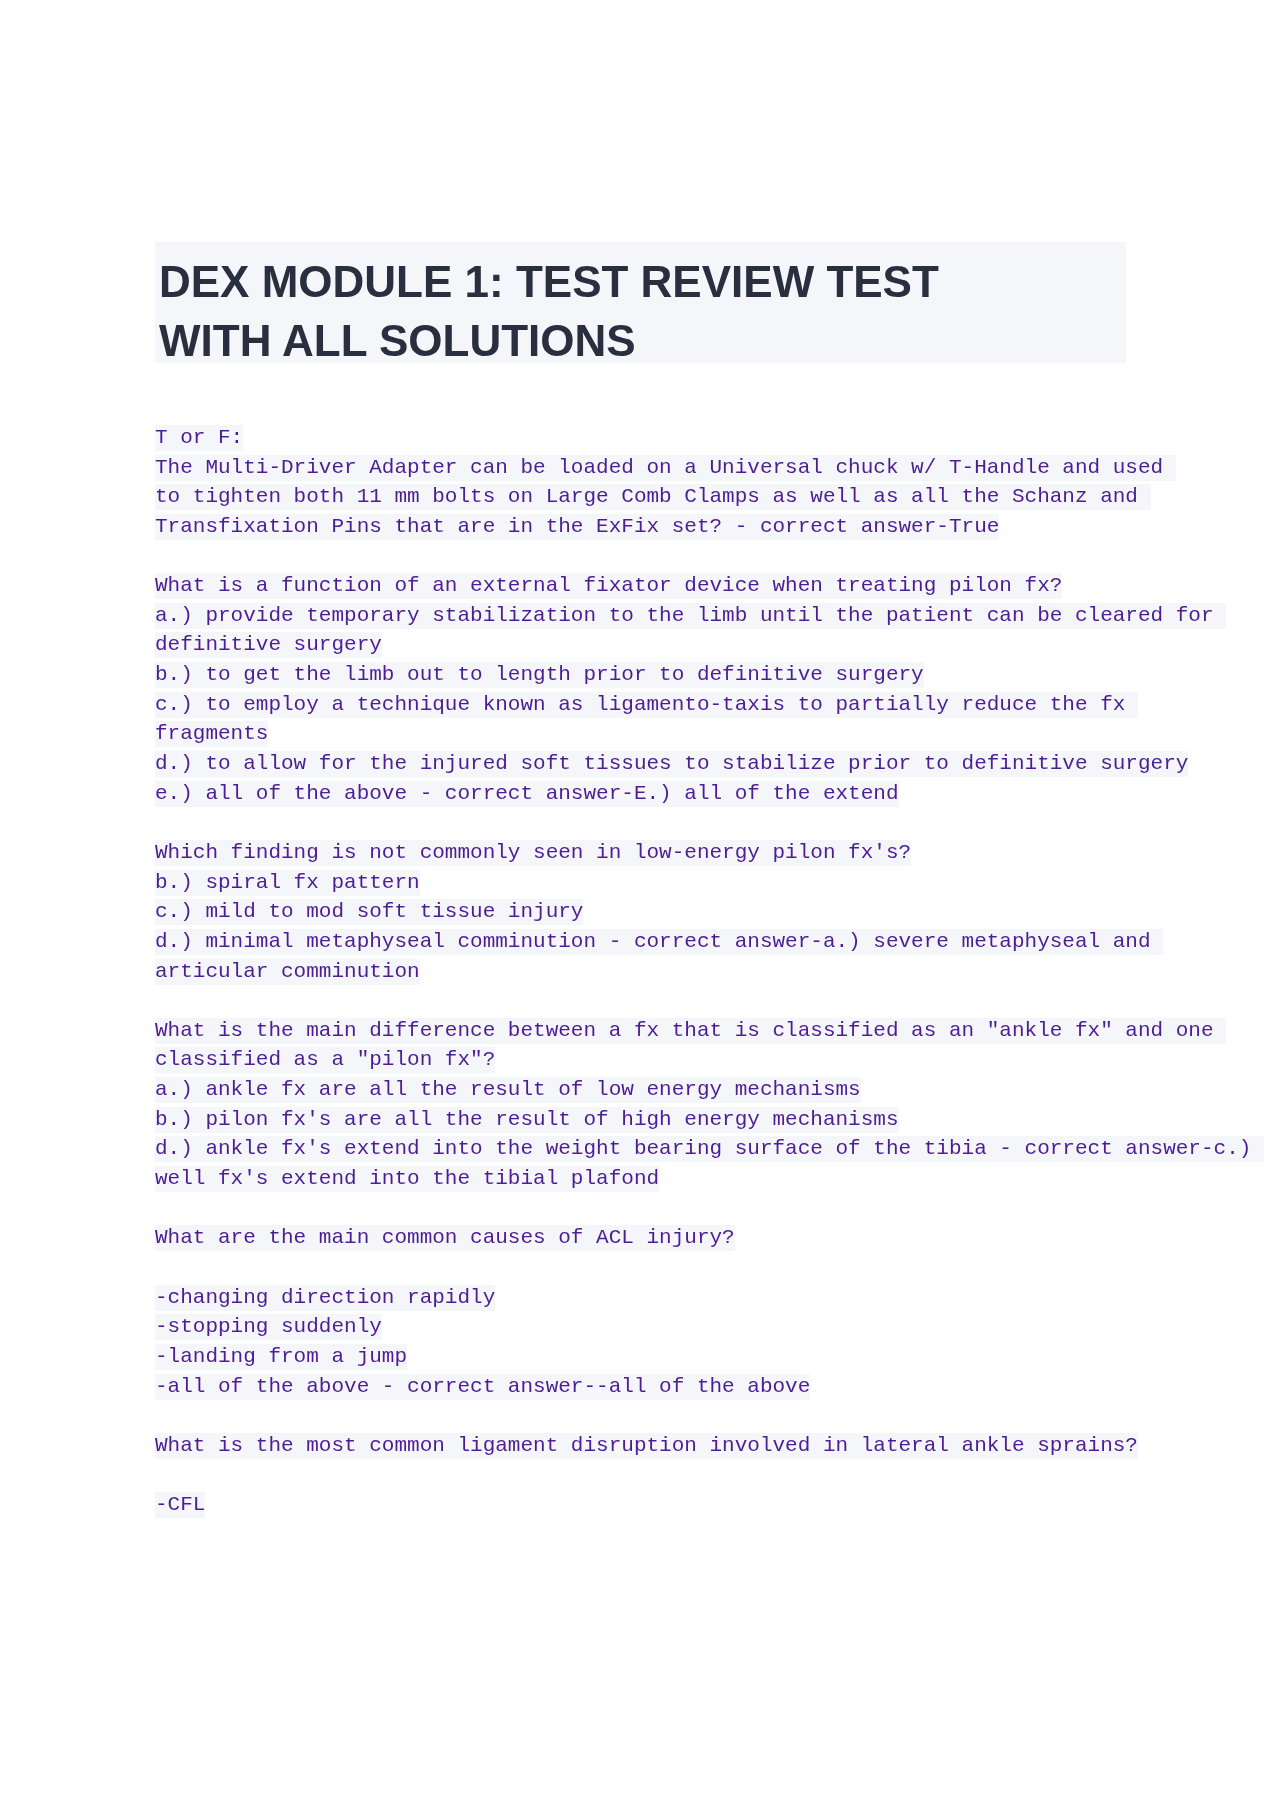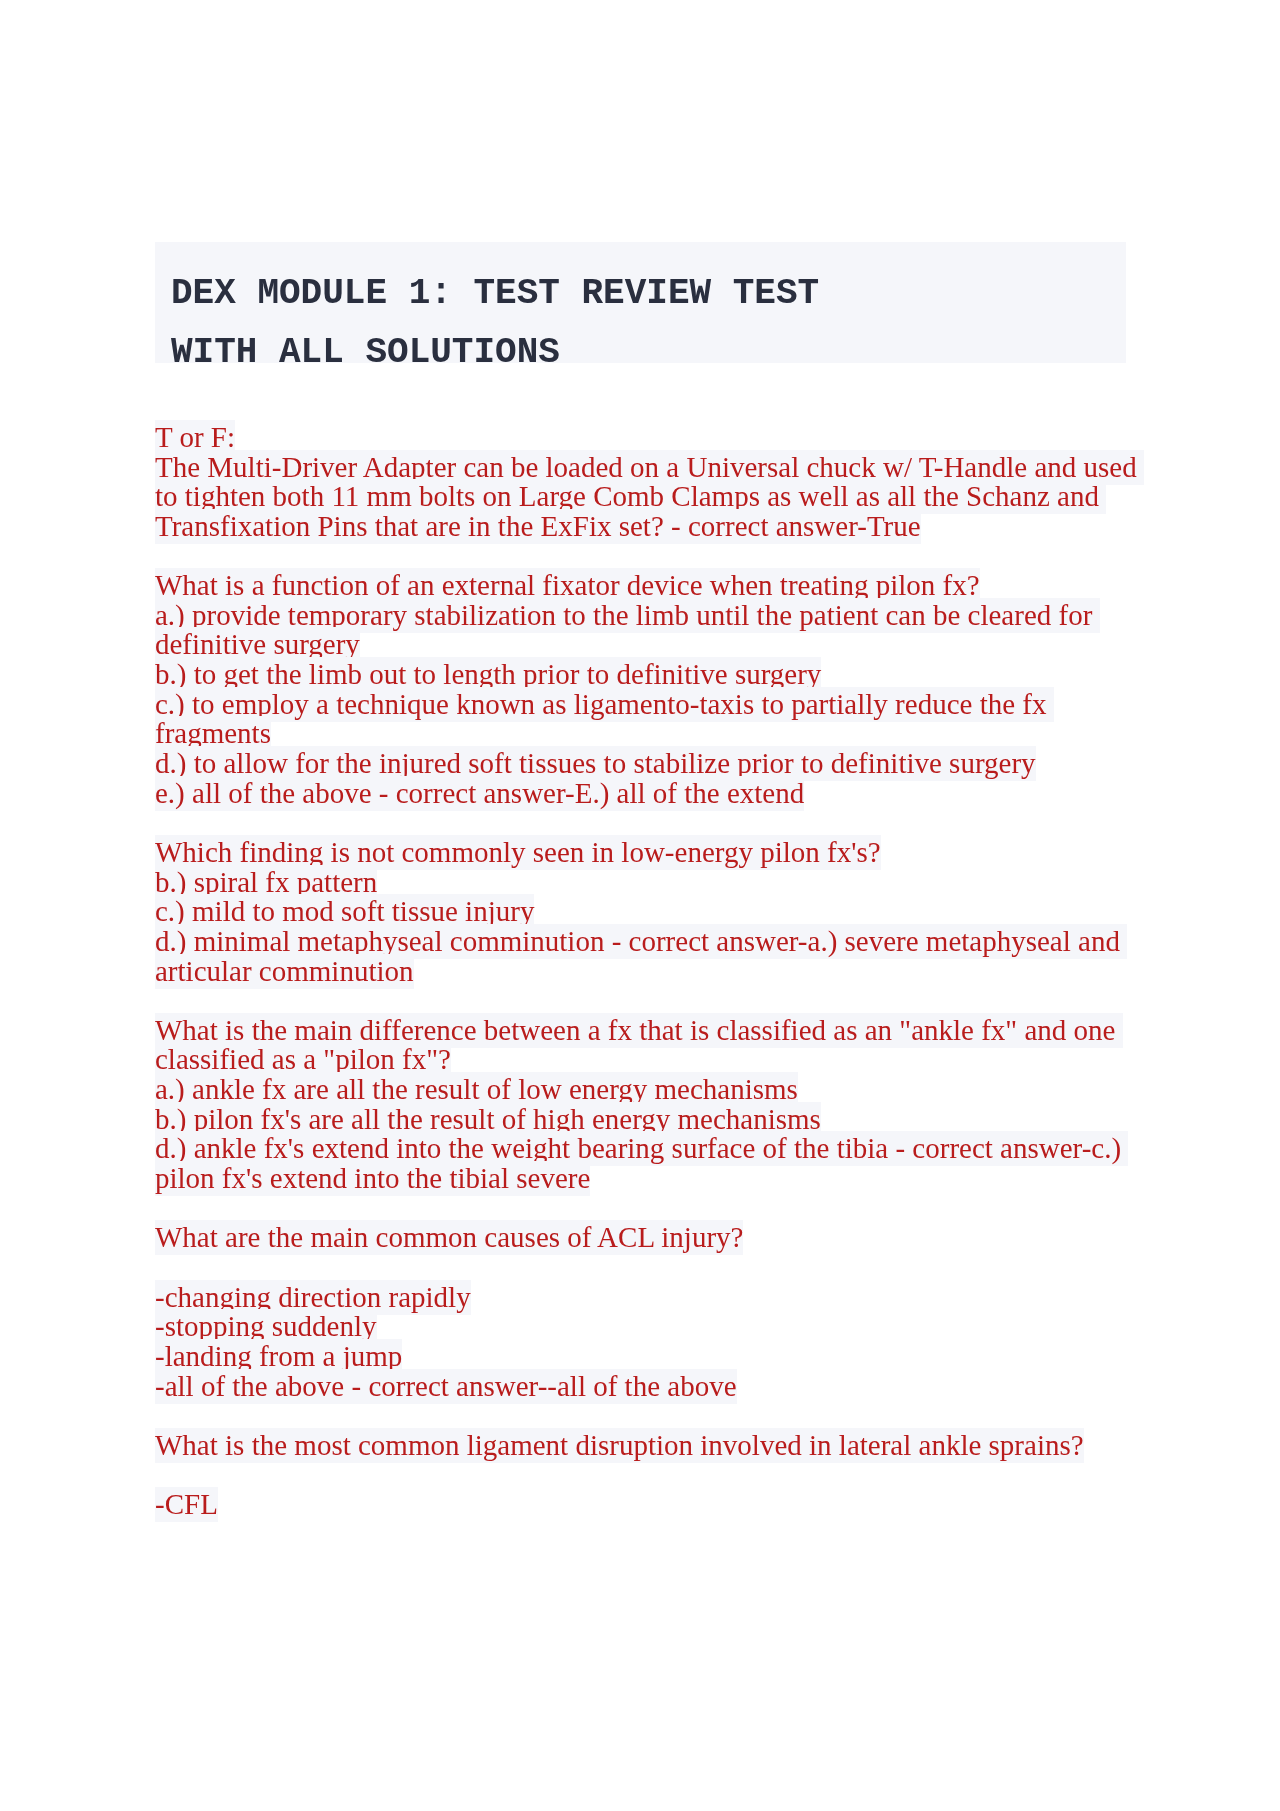--- a/index.html
+++ b/index.html
@@ -4,35 +4,35 @@
 <style>
   html, body { margin: 0; padding: 0; background: #ffffff; }
   body { width: 1280px; height: 1811px; position: relative; overflow: hidden; }
   .page { position: absolute; left: 0; top: 0; width: 1280px; height: 1811px; background: #ffffff; }
   .title-block {
     position: absolute; left: 155px; top: 242px; width: 971px; height: 121px;
     background: #f5f6fa;
     box-sizing: border-box;
   }
   .title-text {
-    margin: 16px; padding: 0;
-    font-family: Liberation Mono, monospace;
+    margin: 4px; padding: 0;
+    font-family: Liberation Sans, sans-serif;
     font-weight: bold;
-    font-size: 36px;
+    font-size: 44px;
     line-height: 59px;
     color: #2a2f3f;
     position: absolute; left: 0; top: 6px;
     letter-spacing: 0px;
   }
   .content {
     position: absolute; left: 155px; top: 423px; width: 1000px;
-    font-family: Liberation Serif, serif;
-    font-size: 29px;
+    font-family: Liberation Mono, monospace;
+    font-size: 21px;
     line-height: 29.65px;
-    color: #b91c1c;
+    color: #4c1d95;
   }
   .line { display: block; height: 29.65px; white-space: pre; }
   .hl { background: #f5f6fa; padding: 1px 0 2px 0; }
   .blank { display: block; height: 29.65px; }
 </style>
 </head>
 <body>
 
 <div class="page">
 
@@ -70,21 +70,21 @@
       <span class="line"><span class="hl">articular comminution</span></span>
     </div>
     <span class="blank"></span>
 
     <div>
       <span class="line"><span class="hl">What is the main difference between a fx that is classified as an "ankle fx" and one </span></span>
       <span class="line"><span class="hl">classified as a "pilon fx"?</span></span>
       <span class="line"><span class="hl">a.) ankle fx are all the result of low energy mechanisms</span></span>
       <span class="line"><span class="hl">b.) pilon fx's are all the result of high energy mechanisms</span></span>
       <span class="line"><span class="hl">d.) ankle fx's extend into the weight bearing surface of the tibia - correct answer-c.) </span></span>
-      <span class="line"><span class="hl">pilon fx's extend into the tibial severe</span></span>
+      <span class="line"><span class="hl">well fx's extend into the tibial plafond</span></span>
     </div>
     <span class="blank"></span>
 
     <div>
       <span class="line"><span class="hl">What are the main common causes of ACL injury?</span></span>
       <span class="blank"></span>
       <span class="line"><span class="hl">-changing direction rapidly</span></span>
       <span class="line"><span class="hl">-stopping suddenly</span></span>
       <span class="line"><span class="hl">-landing from a jump</span></span>
       <span class="line"><span class="hl">-all of the above - correct answer--all of the above</span></span>

